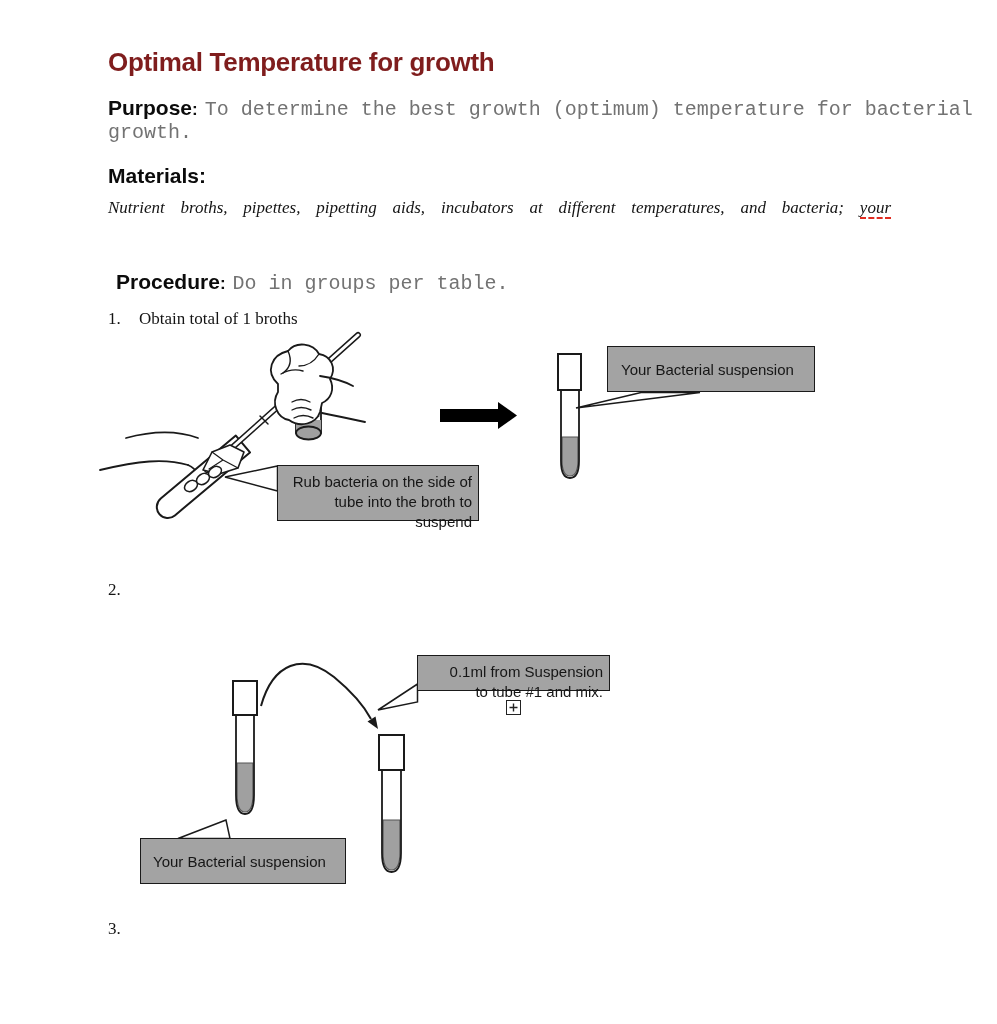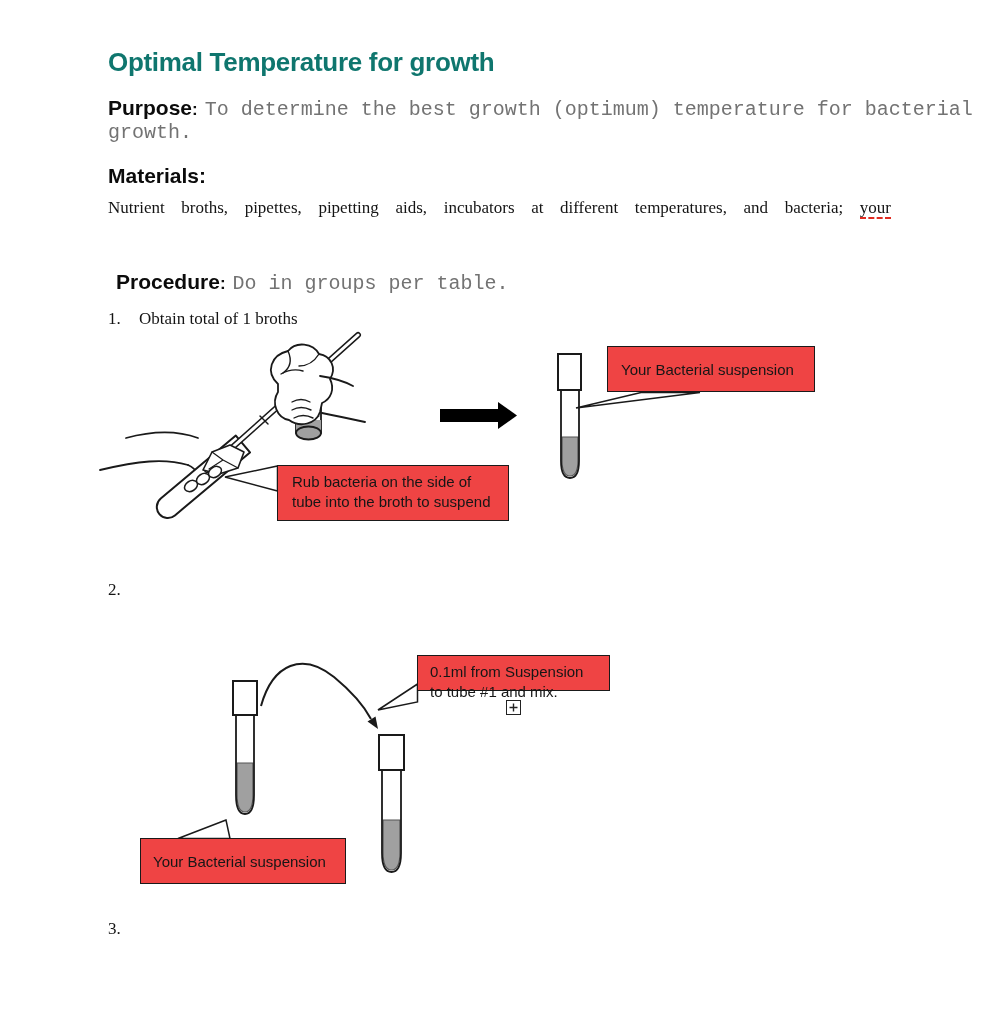--- a/index.html
+++ b/index.html
@@ -1,30 +1,30 @@
 <!DOCTYPE html>
 <html><head>
 <meta charset="utf-8">
 <style>
   html,body{margin:0;padding:0;background:#ffffff;}
   .page{position:relative;width:997px;height:1024px;background:#fff;overflow:hidden;
         font-family:"Liberation Serif",serif;color:#111;}
   .abs{position:absolute;}
   .title{font-family:"Liberation Sans",sans-serif;font-weight:bold;font-size:26px;
-         letter-spacing:-0.3px;color:#0f766e;}
+         letter-spacing:-0.3px;color:#7f1d1d;}
   .hword{font-family:"Liberation Sans",sans-serif;font-weight:bold;font-size:21px;color:#0b0b0b;margin-top:28px;}
   .hcolon{font-family:"Liberation Sans",sans-serif;font-weight:bold;font-size:17px;margin-right:7px;}
   .serif{font-family:Liberation Mono, monospace;font-size:20px;color:#737373;}
-  .para{font-size:17px;line-height:25px;color:#141414;}
+  .para{font-size:17px;line-height:25px;color:#141414;font-style:italic;}
   .jline{text-align:justify;text-align-last:justify;}
   .misspelled{border-bottom:2.5px dashed #e02b20;padding-bottom:0px;}
   .step{display:flex;font-size:17px;color:#141414;}
   .step .num{width:31px;flex:0 0 31px;}
-  .callout{position:absolute;background:#ef4444;border:1.6px solid #1a1a1a;
-           font-family:"Liberation Sans",sans-serif;font-size:15px;color:#161616;box-sizing:border-box;}
+  .callout{position:absolute;background:#a3a3a3;border:1.6px solid #1a1a1a;
+           font-family:"Liberation Sans",sans-serif;font-size:15px;color:#161616;box-sizing:border-box;text-align:right;}
   .vcenter{display:flex;align-items:center;}
   .plusbox{position:absolute;width:15px;height:15px;background:#fff;border:1.4px solid #222;
            box-sizing:border-box;display:flex;align-items:center;justify-content:center;}
   svg{display:block;}
 </style>
 </head>
 <body>
 
 <div class="page">
 
@@ -128,21 +128,21 @@
   </div>
 
   <div class="abs step" style="left:108px;top:580px;width:820px;">
     <span class="num">2.</span>
   </div>
 
   <div class="abs step" style="left:108px;top:919px;width:830px;">
     <span class="num">3.</span>
   </div>
 
-  <div class="callout" style="left:277px;top:465px;width:232px;height:56px;padding:6px 6px 0 14px;line-height:20px;">Rub bacteria on the side of tube into the broth to suspend</div>
+  <div class="callout" style="left:277px;top:465px;width:202px;height:56px;padding:6px 6px 0 14px;line-height:20px;">Rub bacteria on the side of tube into the broth to suspend</div>
 
   <div class="callout vcenter" style="left:607px;top:346px;width:208px;height:46px;padding-left:13px;">Your Bacterial suspension</div>
 
   <div class="callout" style="left:417px;top:655px;width:193px;height:36px;padding:6px 6px 0 12px;line-height:20px;">
     <div>0.1ml from Suspension</div>
     <div>to tube #1 and mix.</div>
   </div>
 
   <div class="plusbox" style="left:506px;top:700px;">
     <svg width="9" height="9" viewBox="0 0 9 9">

